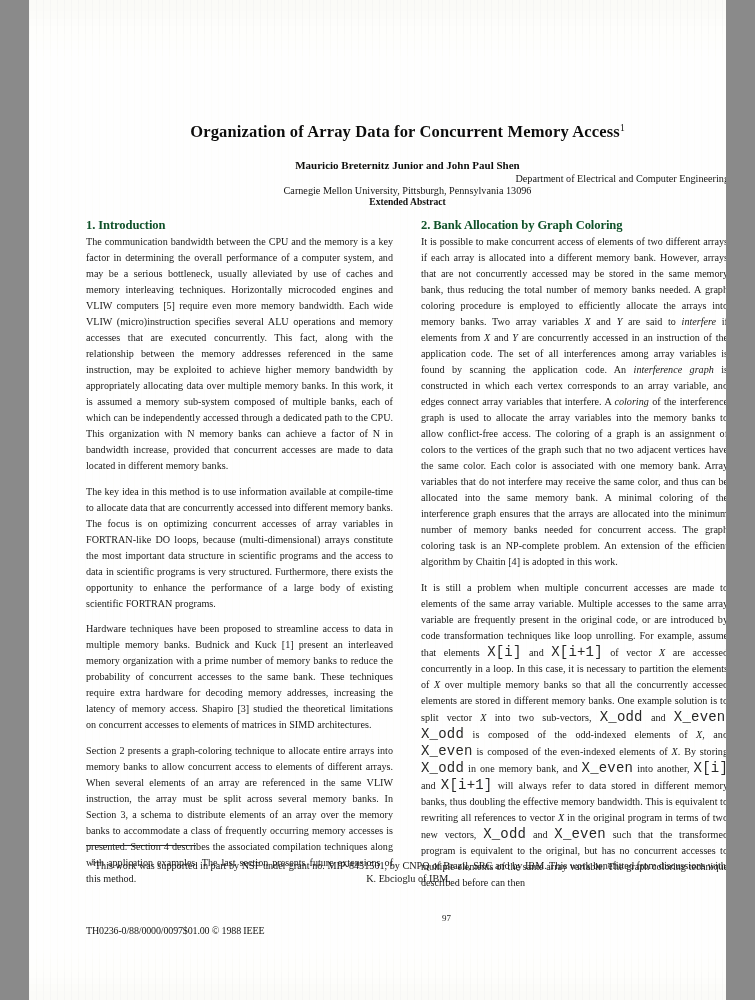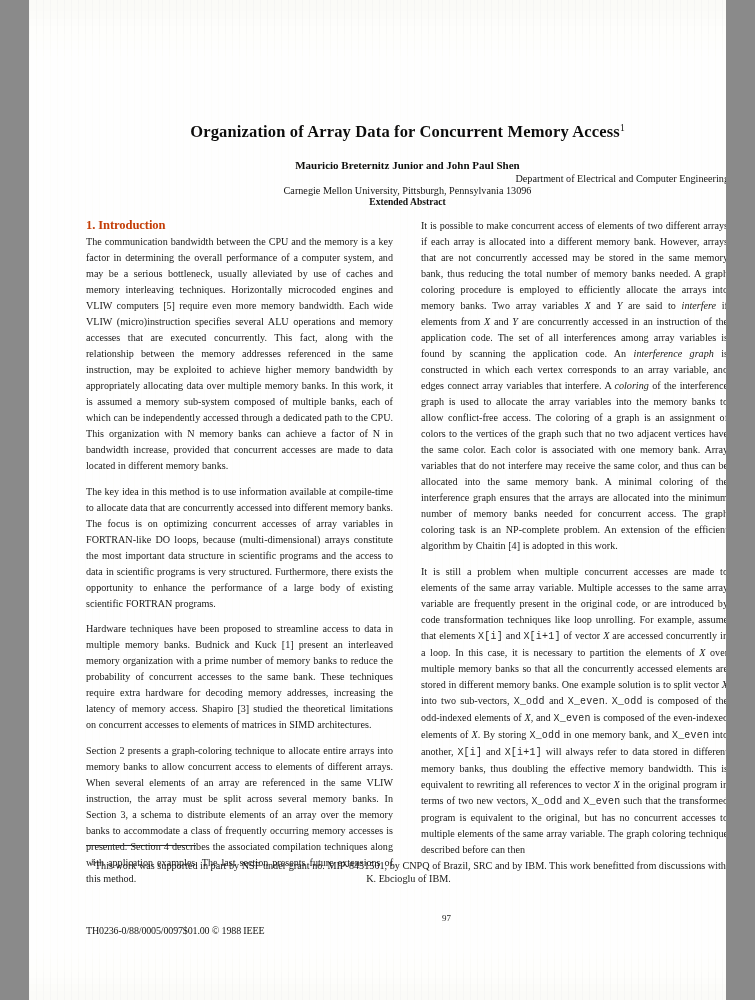--- a/index.html
+++ b/index.html
@@ -93,38 +93,38 @@
     margin-top: 11px;
   }
   .col {
     width: 307px;
   }
 
   h2.sec {
     font-size: 12.6px;
     font-weight: bold;
     margin: 0 0 1px 0;
-    color: #c2410c;
+    color: #14532d;
     letter-spacing: -0.1px;
   }
 
   p.body {
     font-size: 10.15px;
     line-height: 16px;
     text-align: justify;
     margin: 0 0 9.5px 0;
     color: #1a1a1a;
     word-spacing: 0.1px;
   }
   p.body.tight { margin-bottom: 0; }
 
   em { font-style: italic; }
   .mono {
     font-family: "Liberation Mono", "DejaVu Sans Mono", monospace;
-    font-size: 10px;
+    font-size: 14px;
     letter-spacing: 0.2px;
     color: #2a2a2a;
   }
   .mathvar { font-style: italic; }
 
   .footnote-rule {
     position: absolute;
     left: 57px;
     top: 845px;
     width: 110px;
@@ -184,29 +184,30 @@
 
       <div class="col">
         <h2 class="sec">1. Introduction</h2>
         <p class="body">The communication bandwidth between the CPU and the memory is a key factor in determining the overall performance of a computer system, and may be a serious bottleneck, usually alleviated by use of caches and memory interleaving techniques. Horizontally microcoded engines and VLIW computers [5] require even more memory bandwidth. Each wide VLIW (micro)instruction specifies several ALU operations and memory accesses that are executed concurrently. This fact, along with the relationship between the memory addresses referenced in the same instruction, may be exploited to achieve higher memory bandwidth by appropriately allocating data over multiple memory banks. In this work, it is assumed a memory sub-system composed of multiple banks, each of which can be independently accessed through a dedicated path to the CPU. This organization with N memory banks can achieve a factor of N in bandwidth increase, provided that concurrent accesses are made to data located in different memory banks.</p>
         <p class="body">The key idea in this method is to use information available at compile-time to allocate data that are concurrently accessed into different memory banks. The focus is on optimizing concurrent accesses of array variables in FORTRAN-like DO loops, because (multi-dimensional) arrays constitute the most important data structure in scientific programs and the access to data in scientific programs is very structured. Furthermore, there exists the opportunity to enhance the performance of a large body of existing scientific FORTRAN programs.</p>
         <p class="body">Hardware techniques have been proposed to streamline access to data in multiple memory banks. Budnick and Kuck [1] present an interleaved memory organization with a prime number of memory banks to reduce the probability of concurrent accesses to the same bank. These techniques require extra hardware for decoding memory addresses, increasing the latency of memory access. Shapiro [3] studied the theoretical limitations on concurrent accesses to elements of matrices in SIMD architectures.</p>
         <p class="body tight">Section 2 presents a graph-coloring technique to allocate entire arrays into memory banks to allow concurrent access to elements of different arrays. When several elements of an array are referenced in the same VLIW instruction, the array must be split across several memory banks. In Section 3, a schema to distribute elements of an array over the memory banks to accommodate a class of frequently occurring memory accesses is presented. Section 4 describes the associated compilation techniques along with application examples. The last section presents future extensions of this method.</p>
       </div>
 
       <div class="col">
+        <h2 class="sec">2. Bank Allocation by Graph Coloring</h2>
 
         <p class="body"><span>It is possible to make concurrent access of elements of two different arrays if each array is allocated into a different memory bank. However, arrays that are not concurrently accessed may be stored in the same memory bank, thus reducing the total number of memory banks needed. A graph coloring procedure is employed to efficiently allocate the arrays into memory banks. Two array variables </span><span class="mathvar">X</span><span> and </span><span class="mathvar">Y</span><span> are said to </span><em>interfere</em><span> if elements from </span><span class="mathvar">X</span><span> and </span><span class="mathvar">Y</span><span> are concurrently accessed in an instruction of the application code. The set of all interferences among array variables is found by scanning the application code. An </span><em>interference graph</em><span> is constructed in which each vertex corresponds to an array variable, and edges connect array variables that interfere. A </span><em>coloring</em><span> of the interference graph is used to allocate the array variables into the memory banks to allow conflict-free access. The coloring of a graph is an assignment of colors to the vertices of the graph such that no two adjacent vertices have the same color. Each color is associated with one memory bank. Array variables that do not interfere may receive the same color, and thus can be allocated into the same memory bank. A minimal coloring of the interference graph ensures that the arrays are allocated into the minimum number of memory banks needed for concurrent access. The graph coloring task is an NP-complete problem. An extension of the efficient algorithm by Chaitin [4] is adopted in this work.</span></p>
 
         <p class="body tight"><span>It is still a problem when multiple concurrent accesses are made to elements of the same array variable. Multiple accesses to the same array variable are frequently present in the original code, or are introduced by code transformation techniques like loop unrolling. For example, assume that elements </span><span class="mono">X[i]</span><span> and </span><span class="mono">X[i+1]</span><span> of vector </span><span class="mathvar">X</span><span> are accessed concurrently in a loop. In this case, it is necessary to partition the elements of </span><span class="mathvar">X</span><span> over multiple memory banks so that all the concurrently accessed elements are stored in different memory banks. One example solution is to split vector </span><span class="mathvar">X</span><span> into two sub-vectors, </span><span class="mono">X_odd</span><span> and </span><span class="mono">X_even</span><span>. </span><span class="mono">X_odd</span><span> is composed of the odd-indexed elements of </span><span class="mathvar">X</span><span>, and </span><span class="mono">X_even</span><span> is composed of the even-indexed elements of </span><span class="mathvar">X</span><span>. By storing </span><span class="mono">X_odd</span><span> in one memory bank, and </span><span class="mono">X_even</span><span> into another, </span><span class="mono">X[i]</span><span> and </span><span class="mono">X[i+1]</span><span> will always refer to data stored in different memory banks, thus doubling the effective memory bandwidth. This is equivalent to rewriting all references to vector </span><span class="mathvar">X</span><span> in the original program in terms of two new vectors, </span><span class="mono">X_odd</span><span> and </span><span class="mono">X_even</span><span> such that the transformed program is equivalent to the original, but has no concurrent accesses to multiple elements of the same array variable. The graph coloring technique described before can then</span></p>
       </div>
 
     </div>
   </div>
 
   <div class="footnote-rule"></div>
 
   <div class="footnote"><sup>1</sup><span>This work was supported in part by NSF under grant no. MIP-8451501, by CNPQ of Brazil, SRC and by IBM. This work benefitted from discussions with K. Ebcioglu of IBM.</span></div>
 
   <div class="pagenum">97</div>
 
-  <div class="copyright">TH0236-0/88/0005/0097$01.00 © 1988 IEEE</div>
+  <div class="copyright">TH0236-0/88/0000/0097$01.00 © 1988 IEEE</div>
 </div>
 
 </body></html>

